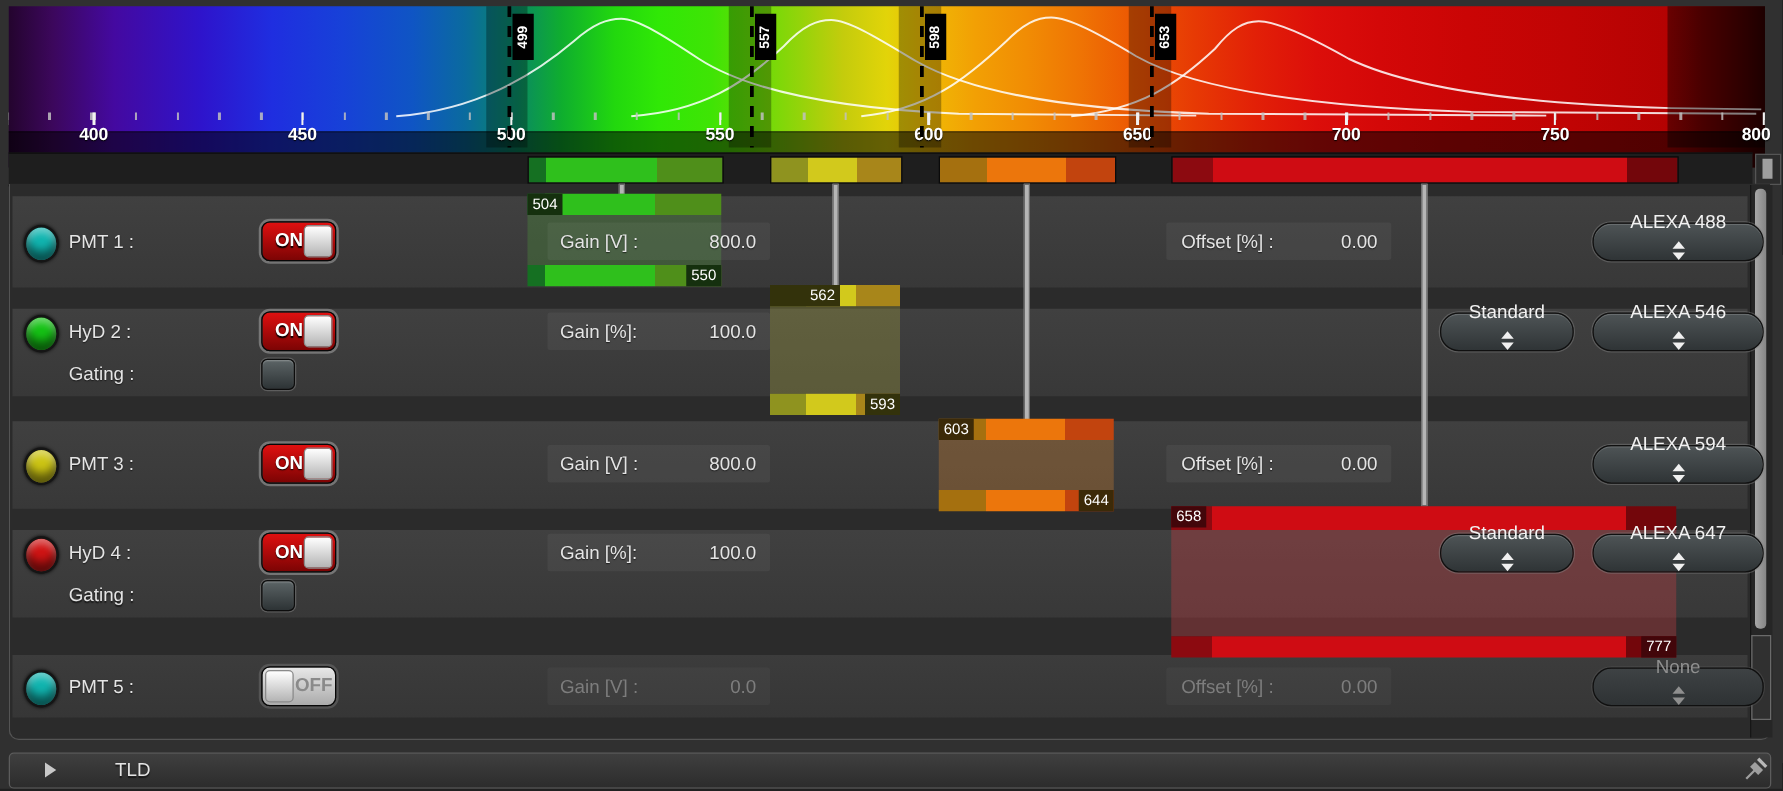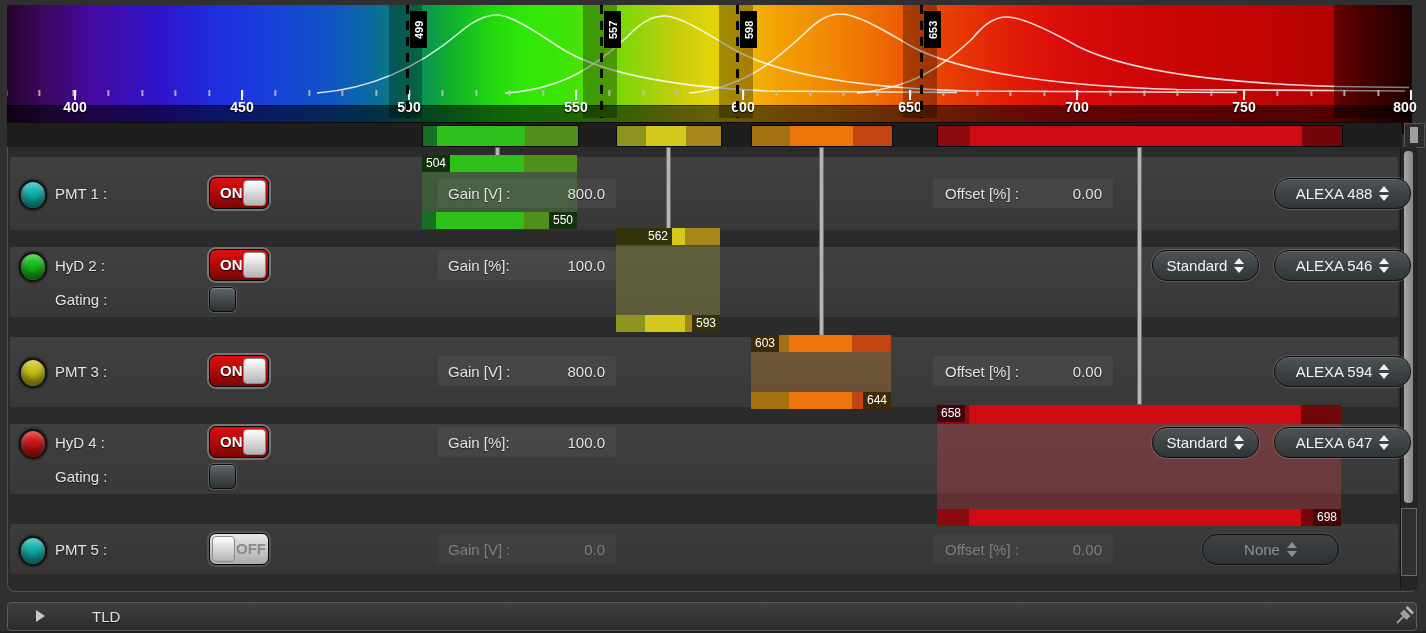--- a/index.html
+++ b/index.html
@@ -86,22 +86,22 @@
   .toggle.off{background:linear-gradient(#e8e8e8,#ababab);box-shadow:0 0 0 2px rgba(150,150,150,.3);}
   .toggle.off .knob{left:2px;}
   .toggle.off .t-label{left:26px;color:#8a8a8a;}
 
   .checkbox{width:27px;height:25px;border-radius:5px;z-index:4;box-sizing:border-box;
     background:linear-gradient(#5c6466,#2d3335);border:1px solid #0c0c0c;
     box-shadow:0 0 0 1px rgba(190,190,190,.28),inset 0 1px 1px rgba(255,255,255,.25);}
 
   .dd{height:31px;border-radius:15px;background:linear-gradient(#4e5456,#2f3436);
     border:1px solid #101010;box-shadow:0 0 0 1px rgba(130,130,130,.45),inset 0 1px 0 rgba(255,255,255,.15);
-    display:flex;align-items:center;justify-content:center;gap:7px;padding:0 11px;
-    box-sizing:border-box;color:#f2f2f2;z-index:5;}
+    display:flex;align-items:center;justify-content:flex-end;gap:7px;padding:0 11px;
+    box-sizing:border-box;color:#f2f2f2;z-index:5;flex-direction:column;}
   .dd .arrows{display:flex;flex-direction:column;gap:3px;}
   .dd .arrows i{display:block;width:0;height:0;border-left:5px solid transparent;border-right:5px solid transparent;}
   .dd .arrows .up{border-bottom:6px solid #f0f0f0;}
   .dd .arrows .dn{border-top:6px solid #f0f0f0;}
   .dd.disabled{color:#8f8f8f;background:linear-gradient(#3e4244,#2e3234);
     box-shadow:0 0 0 1px rgba(90,90,90,.4);}
   .dd.disabled .arrows .up{border-bottom-color:#8f8f8f;}
   .dd.disabled .arrows .dn{border-top-color:#8f8f8f;}
 
   
@@ -201,21 +201,21 @@
     <div class="mid" style="top:17px;bottom:17px;"></div>
     <div class="strip" style="bottom:0;"></div>
     <span class="chip" style="left:0;top:0;">603</span>
     <span class="chip" style="right:0;bottom:0;">644</span>
   </div>
   <div class="abs band bd-red" style="left:937px;top:405px;width:404px;height:121px;">
     <div class="strip" style="top:0;height:19px;"></div>
     <div class="mid" style="top:19px;bottom:17px;"></div>
     <div class="strip" style="bottom:0;"></div>
     <span class="chip" style="left:0;top:0;">658</span>
-    <span class="chip" style="right:0;bottom:0;">698</span>
+    <span class="chip" style="right:0;bottom:0;">777</span>
   </div>
 
   <div class="abs ind" style="left: 19px; top: 180px; background-color: rgb(17, 181, 176);"></div>
   <span class="abs lbl" style="left:55px;top:185px;">PMT 1 :</span>
   <div class="abs toggle on" style="left:209px;top:177px;">
     <span class="t-label">ON</span>
     <span class="knob"></span>
   </div>
   <div class="abs fstrip" style="left:438px;top:178px;width:178px;"></div>
   <span class="abs lbl" style="left:448px;top:185px;">Gain [V] :</span>
@@ -308,21 +308,21 @@
   <div class="abs toggle off" style="left:209px;top:533px;">
     <span class="t-label">OFF</span>
     <span class="knob"></span>
   </div>
   <div class="abs fstrip" style="left:438px;top:534px;width:178px;background:rgba(255,255,255,0.03);"></div>
   <span class="abs lbl dim" style="left:448px;top:541px;">Gain [V] :</span>
   <span class="abs val dim" style="left:540px;top:541px;width:65px;">0.0</span>
   <div class="abs fstrip" style="left:933px;top:534px;width:180px;background:rgba(255,255,255,0.03);"></div>
   <span class="abs lbl dim" style="left:945px;top:541px;">Offset [%] :</span>
   <span class="abs val dim" style="left:1042px;top:541px;width:60px;">0.00</span>
-  <div class="abs dd disabled" style="left:1202px;top:534px;width:137px;">
+  <div class="abs dd disabled" style="left:1274px;top:534px;width:137px;">
     <span>None</span>
     <span class="arrows">
         <i class="up"></i>
         <i class="dn"></i>
       </span>
   </div>
 
   <div class="abs vtrack"></div>
   <div class="abs vthumb"></div>
   <div class="abs vbox"></div>

